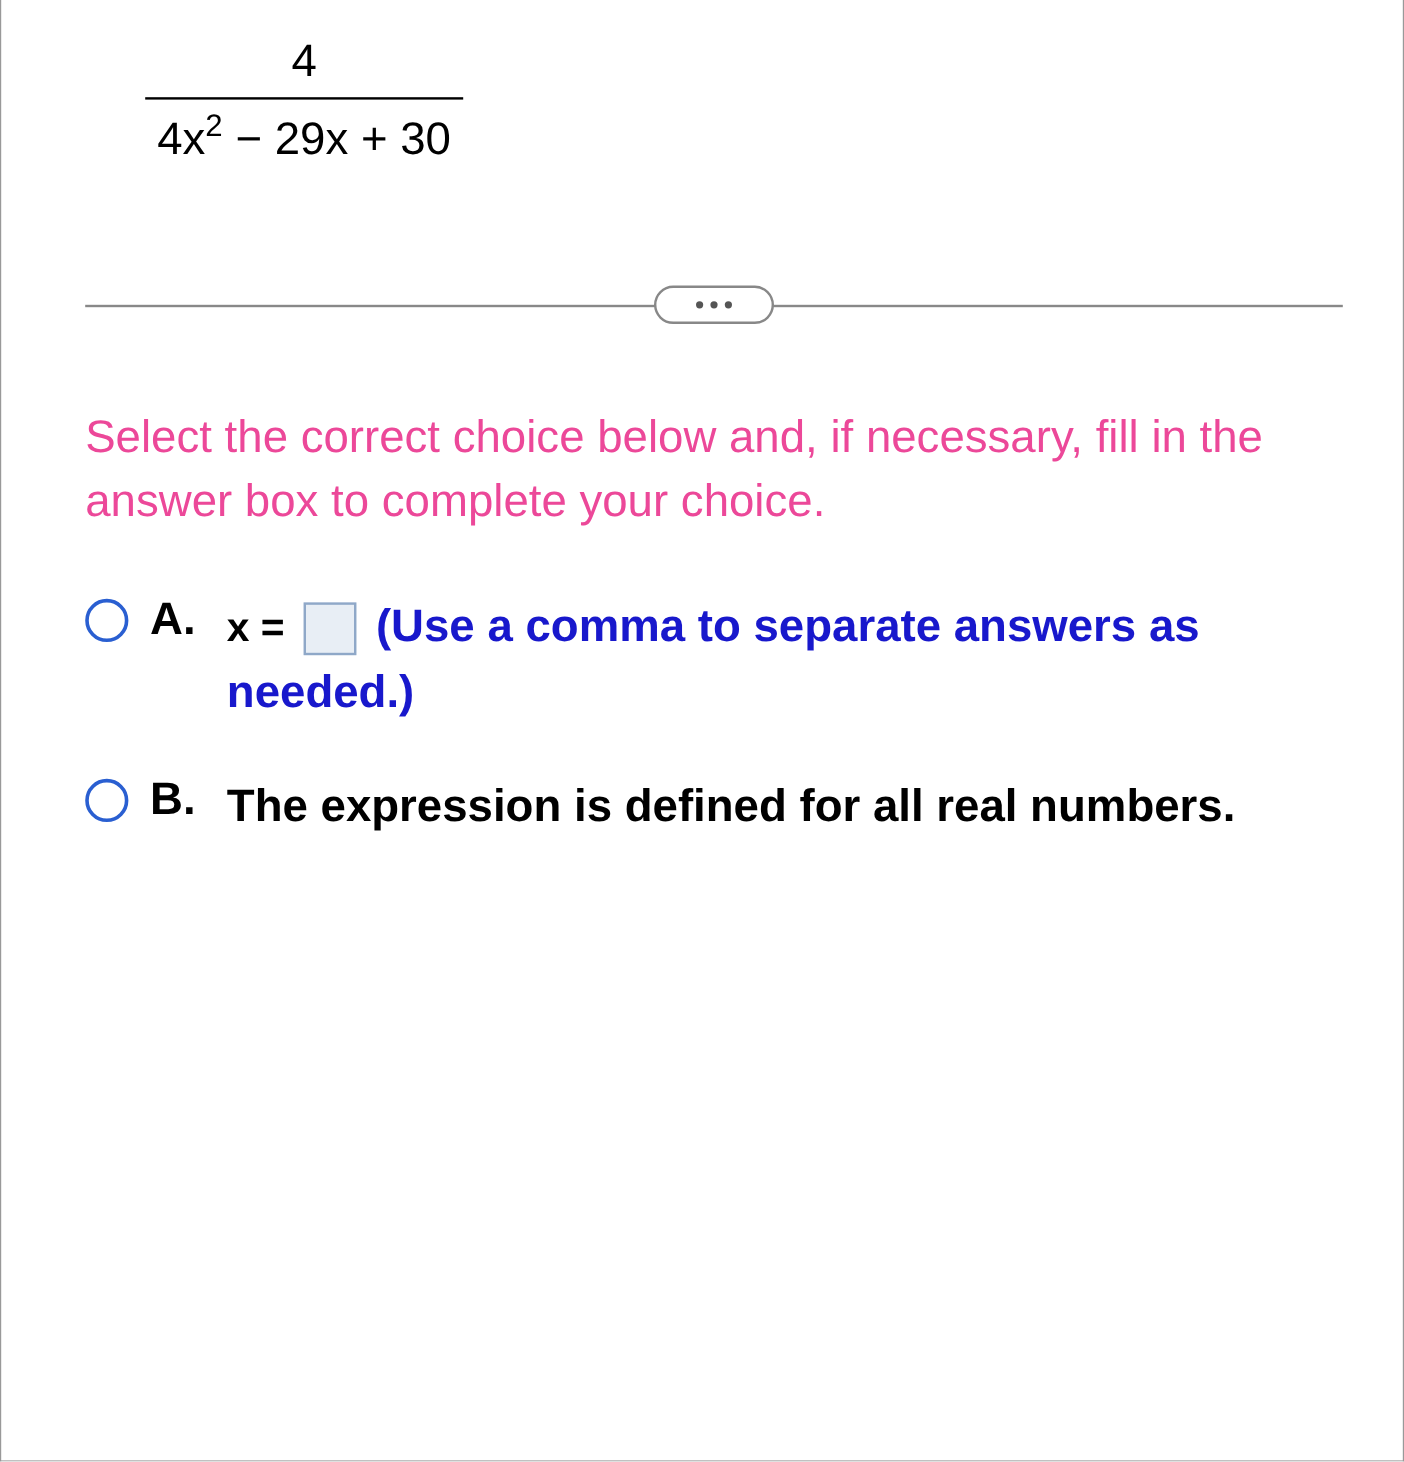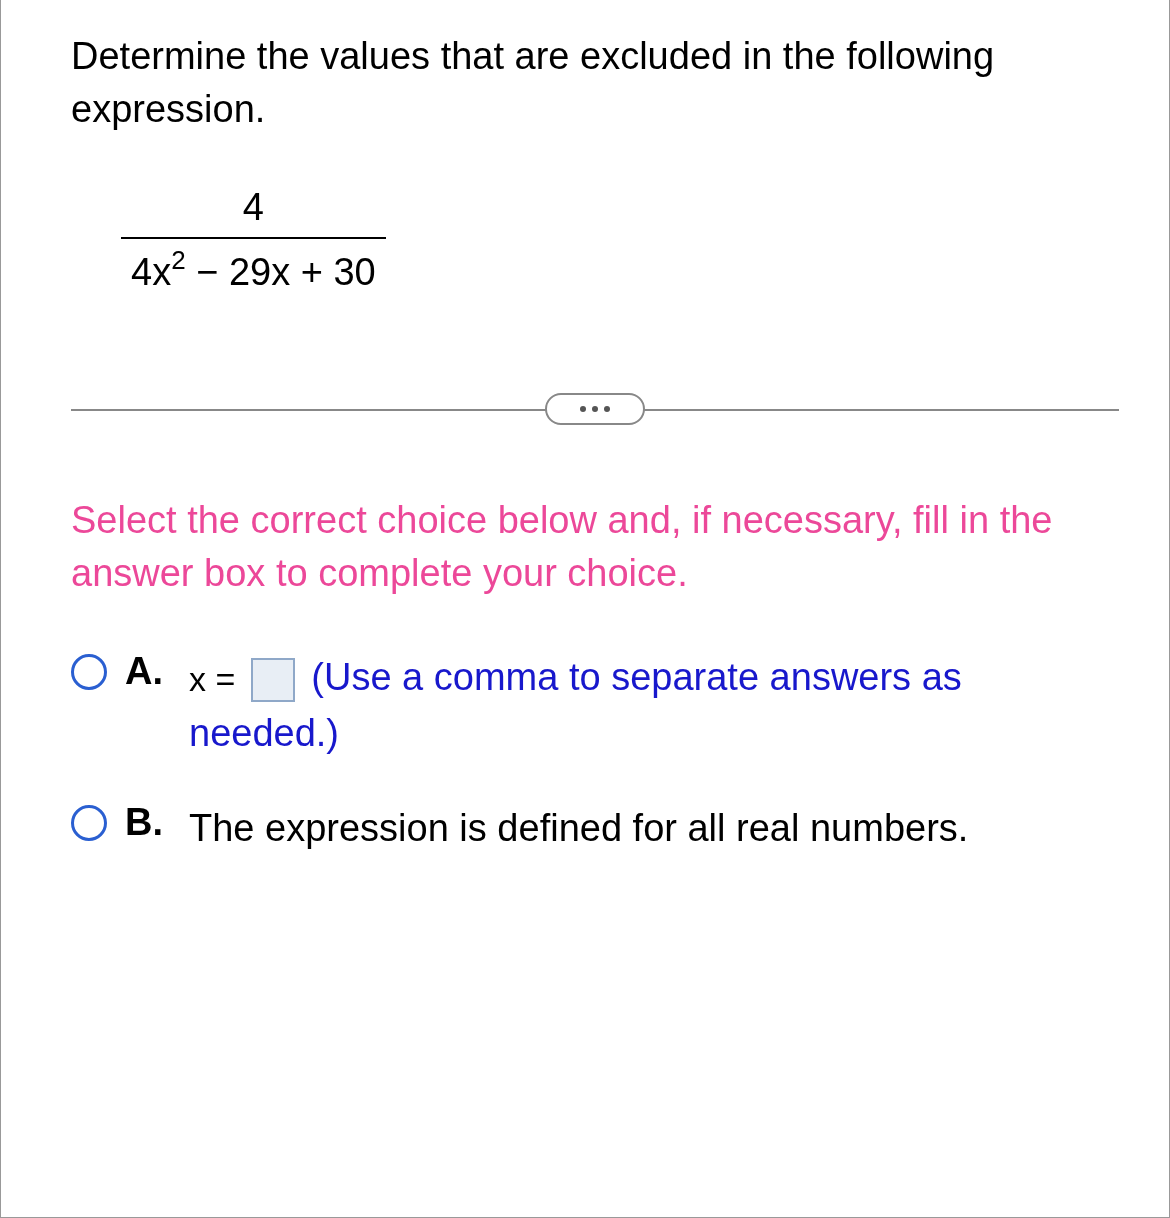--- a/index.html
+++ b/index.html
@@ -114,20 +114,21 @@
       font-weight: bold;
       color: #000;
       margin-right: 22px;
       min-width: 42px;
     }
     .choice-body {
       font-size: 38px;
       color: #000;
       line-height: 1.45;
       flex: 1;
+      font-weight: bold;
     }
     .x-equals {
       font-size: 34px;
       vertical-align: middle;
     }
     .answer-box {
       display: inline-block;
       width: 44px;
       height: 44px;
       border: 2px solid #8fa8c8;
@@ -138,21 +139,20 @@
     }
     .hint-text {
       color: #1818cc;
     }
   </style>
 </head>
 <body>
 
 <div class="container">
 
-  <div class="question-text">Determine the values that are excluded in the following expression.</div>
 
   <div class="fraction-wrapper">
     <div class="fraction">
       <div class="numerator">4</div>
       <div class="fraction-bar"></div>
       <div class="denominator">
         <span>4x</span><span class="sup">2</span><span> − 29x + 30</span>
       </div>
     </div>
   </div>

